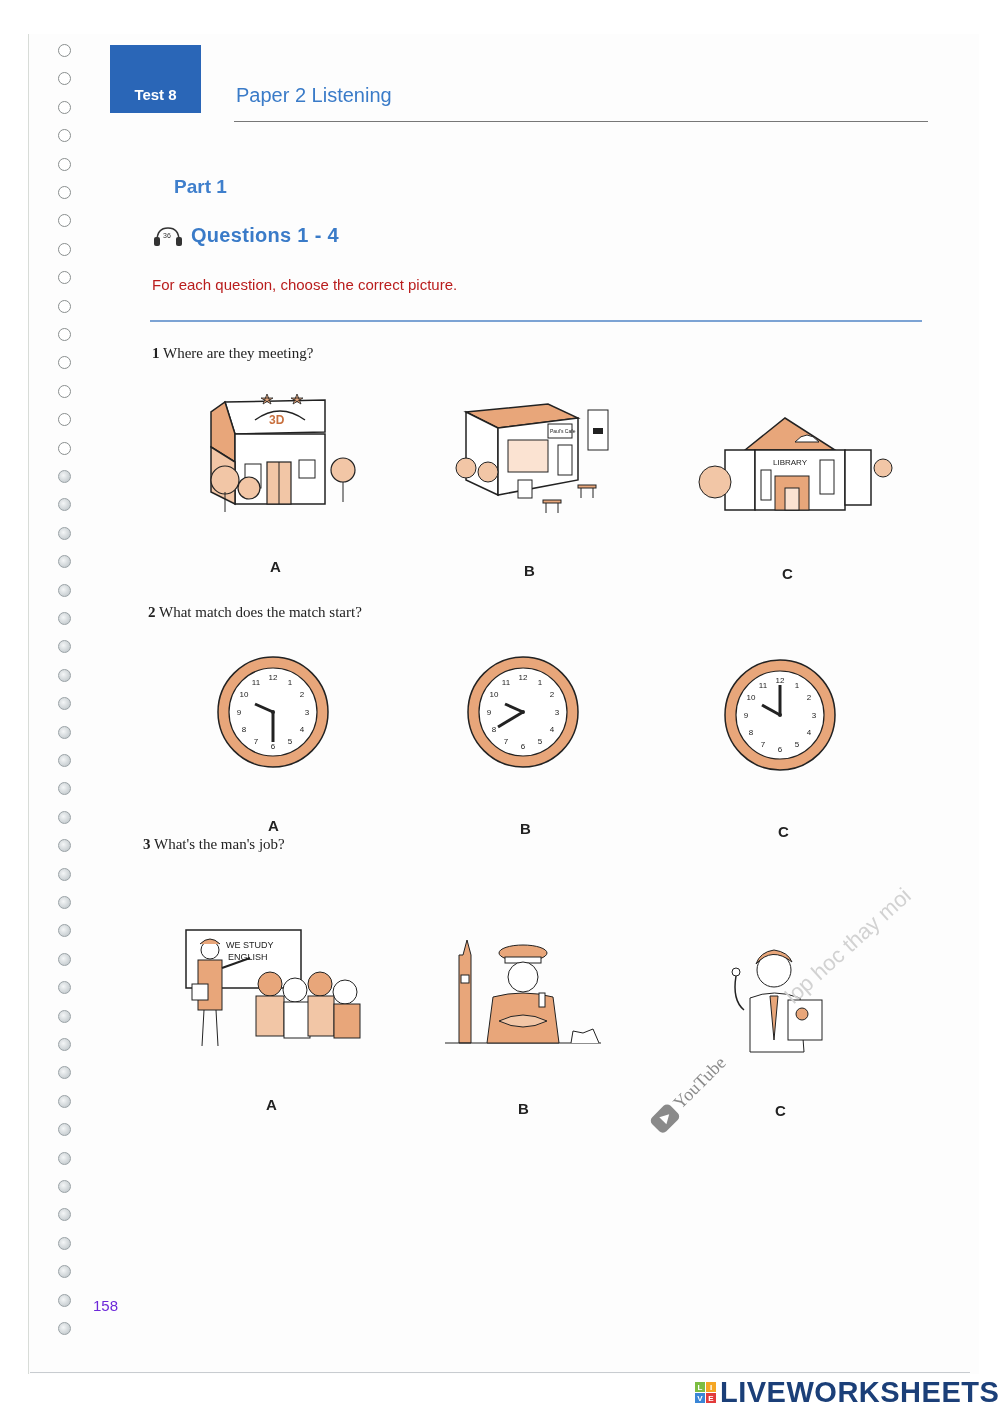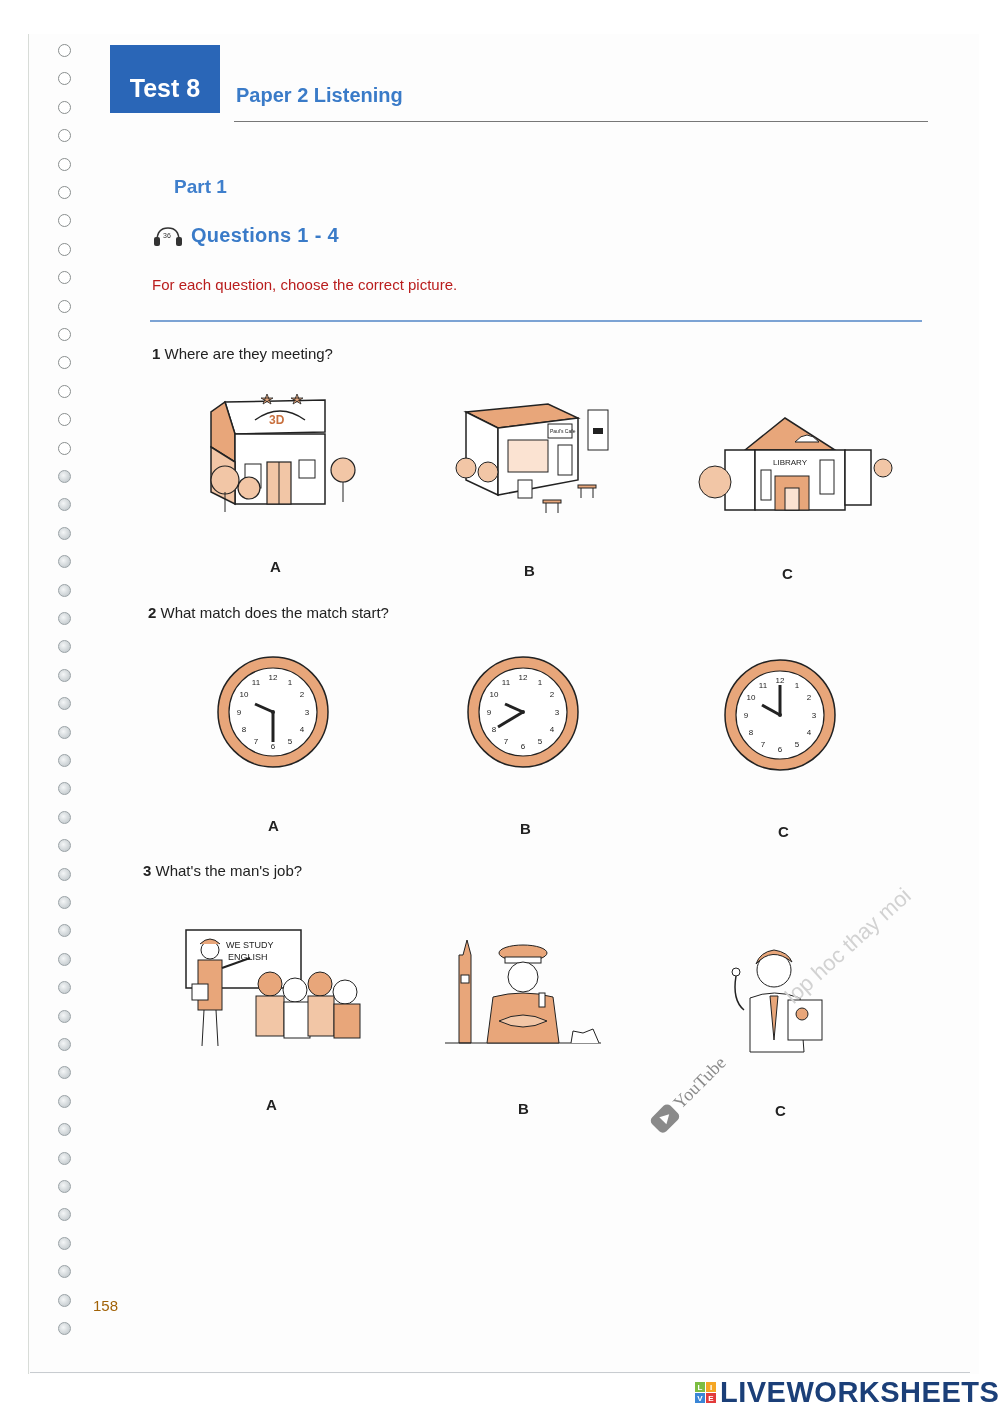--- a/index.html
+++ b/index.html
@@ -15,50 +15,50 @@
     border-left: 1px solid #d8dcd8;
   }
   .spiral { position: absolute; left: 58px; top: 44px; width: 20px; height: 1310px; }
   .hole {
     position: absolute; left: 0; width: 13px; height: 13px; border-radius: 50%;
     border: 1.5px solid #8a8f8f; background: #fff; box-sizing: border-box;
   }
   .hole.shaded { background: radial-gradient(circle at 40% 40%, #f4f6f7, #b8c0c4); border-color: #9aa2a6; }
 
   .test-badge {
-    position: absolute; left: 110px; top: 45px; width: 110px; height: 68px;
-    background: #2a66b7; color: #fff; font-weight: bold; font-size: 25px;
+    position: absolute; left: 110px; top: 45px; width: 91px; height: 68px;
+    background: #2a66b7; color: #fff; font-weight: bold; font-size: 15px;
     display: flex; align-items: flex-end; justify-content: center; padding-bottom: 10px; box-sizing: border-box;
   }
   .paper-title {
-    position: absolute; left: 236px; top: 84px; font-size: 20px; font-weight: bold; color: #3a7bc8;
+    position: absolute; left: 236px; top: 84px; font-size: 20px; font-weight: normal; color: #3a7bc8;
   }
   .header-rule { position: absolute; left: 234px; top: 121px; width: 694px; height: 1px; background: #777; }
 
   .part-title { position: absolute; left: 153px; top: 176px; font-size: 19px; font-weight: bold; color: #3f7fcc; margin-left: 21px; }
   .questions-row { position: absolute; left: 153px; top: 224px; display: flex; align-items: center; gap: 8px; }
   .headphones { width: 30px; height: 22px; position: relative; }
   .questions-title { font-size: 20px; font-weight: bold; color: #3a7bc8; letter-spacing: 0.3px; }
   .instructions { position: absolute; left: 152px; top: 276px; font-size: 15px; color: #b91c1c; }
   .blue-rule { position: absolute; left: 150px; top: 320px; width: 772px; height: 2px; background: #7ca3d4; }
 
-  .question { position: absolute; font-size: 15px; color: #222; }
+  .question { position: absolute; font-size: 15px; color: #222; font-family: Liberation Serif, serif; }
   .question b { font-weight: bold; }
   .option-label { position: absolute; font-size: 15px; font-weight: bold; color: #222; }
 
   .pic { position: absolute; }
   .watermark-text {
     position: absolute; left: 780px; top: 990px; font-size: 22px; color: #d2d2d2;
     transform: rotate(-42deg); transform-origin: left top; white-space: nowrap;
   }
   .yt-mark { position: absolute; left: 648px; top: 1120px; transform: rotate(-45deg); transform-origin: left top; display: flex; align-items: center; gap: 4px; color: #8a8a8a; font-size: 18px; font-family: "Liberation Serif", serif; }
   .yt-logo { width: 26px; height: 20px; background: #8a8a8a; border-radius: 5px; position: relative; }
   .yt-logo::after { content: ""; position: absolute; left: 10px; top: 5px; border-left: 9px solid #fff; border-top: 5px solid transparent; border-bottom: 5px solid transparent; }
 
-  .page-number { position: absolute; left: 93px; top: 1297px; font-size: 15px; color: #a16207; }
+  .page-number { position: absolute; left: 93px; top: 1297px; font-size: 15px; color: #6d28d9; }
   .footer-rule { position: absolute; left: 30px; top: 1372px; width: 940px; height: 1px; background: #c8ccd0; }
   .lw-brand { position: absolute; left: 695px; top: 1376px; display: flex; align-items: center; gap: 4px; }
   .lw-logo { display: grid; grid-template-columns: 10px 10px; grid-template-rows: 10px 10px; gap: 1px; }
   .lw-logo span { font-size: 8px; font-weight: bold; color: #fff; display: flex; align-items: center; justify-content: center; }
   .lw-text { font-size: 29px; font-weight: bold; color: #1b3f78; letter-spacing: 0.5px; }
 </style>
 </head>
 <body>
 
 <div class="page"></div>
@@ -260,21 +260,21 @@
   </g>
   <line x1="0" y1="0" x2="-18" y2="-10" stroke="#222" stroke-width="3"></line>
   <line x1="0" y1="0" x2="0" y2="-30" stroke="#222" stroke-width="3"></line>
   <circle r="2" fill="#222"></circle>
 </svg>
 
 <div class="option-label" style="left:268px; top:817px;">A</div>
 <div class="option-label" style="left:520px; top:820px;">B</div>
 <div class="option-label" style="left:778px; top:823px;">C</div>
 
-<div class="question" style="left:143px; top:862px;">
+<div class="question" style="left:143px; top:836px;">
   <b>3</b> <span>What's the man's job?</span>
 </div>
 
 <svg class="pic" style="left:180px; top:928px;" width="190" height="125" viewBox="0 0 190 125">
   <rect x="6" y="2" width="115" height="58" fill="#fff" stroke="#222" stroke-width="1.5"></rect>
   <text x="46" y="20" font-size="9" fill="#222" font-family="Liberation Sans, sans-serif">WE STUDY</text>
   <text x="48" y="32" font-size="9" fill="#222" font-family="Liberation Sans, sans-serif">ENGLISH</text>
   <circle cx="30" cy="22" r="9" fill="#fff" stroke="#222"></circle>
   <path d="M20 16 Q30 6 40 16" fill="#e8a67a" stroke="#222"></path>
   <rect x="18" y="32" width="24" height="50" fill="#e8a67a" stroke="#222"></rect>

